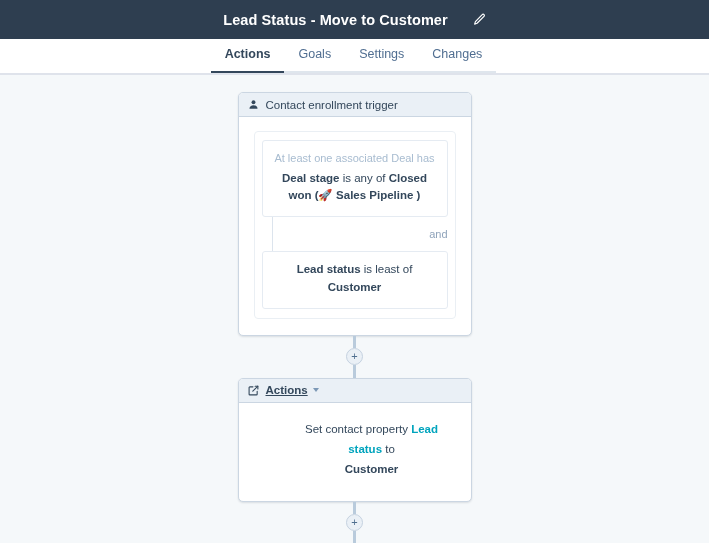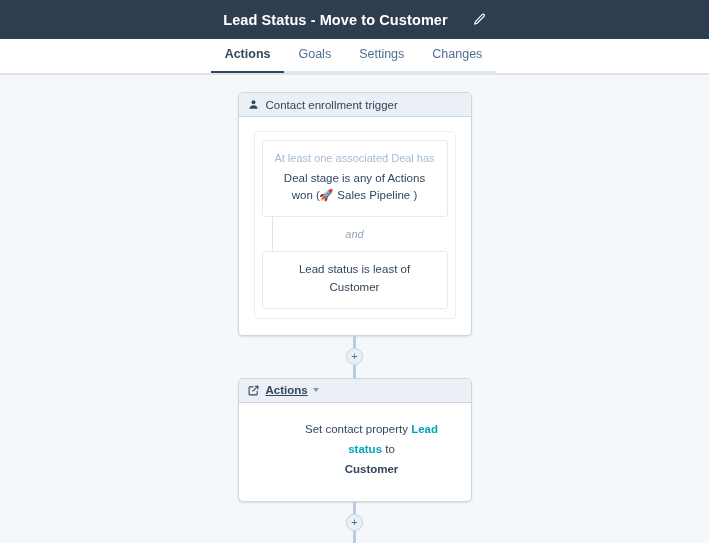--- a/index.html
+++ b/index.html
@@ -173,29 +173,28 @@
     font-size: 11px;
     color: #a8bcd0;
     line-height: 1.5;
     margin-bottom: 3px;
   }
   .cond-text {
     font-size: 11.5px;
     color: #33475b;
     line-height: 1.55;
   }
-  .cond-text b { font-weight: normal; }
+  .cond-text b { font-weight: bold; }
 
   .and-row {
     position: relative;
     height: 34px;
     display: flex;
     align-items: center;
-    justify-content: center;
-    font-style: italic;
+    justify-content: flex-end;
   }
   .and-row .and-line {
     position: absolute;
     left: 10px;
     top: 0;
     bottom: 0;
     width: 1px;
     background: #dce4ed;
   }
   .and-label {
@@ -312,21 +311,21 @@
           </svg>
         </span>
         <span class="card-header-title">Contact enrollment trigger</span>
       </div>
 
       <div class="card-body">
         <div class="filter-group">
 
           <div class="condition-box">
             <div class="cond-lead">At least one associated Deal has</div>
-            <div class="cond-text"><b>Deal stage</b><span> is any of </span><b>Actions won (🚀 Sales Pipeline )</b></div>
+            <div class="cond-text"><b>Deal stage</b><span> is any of </span><b>Closed won (🚀 Sales Pipeline )</b></div>
           </div>
 
           <div class="and-row">
             <span class="and-line"></span>
             <span class="and-label">and</span>
           </div>
 
           <div class="condition-box">
             <div class="cond-text"><b>Lead status</b><span> is least of </span><b>Customer</b></div>
           </div>

